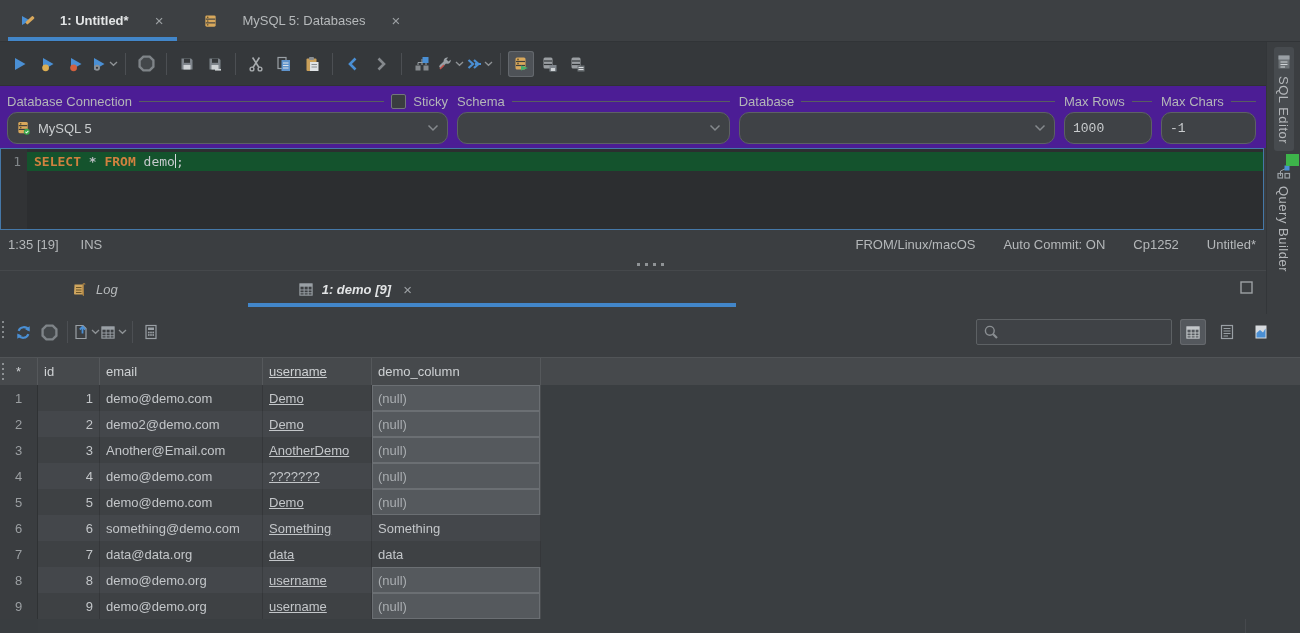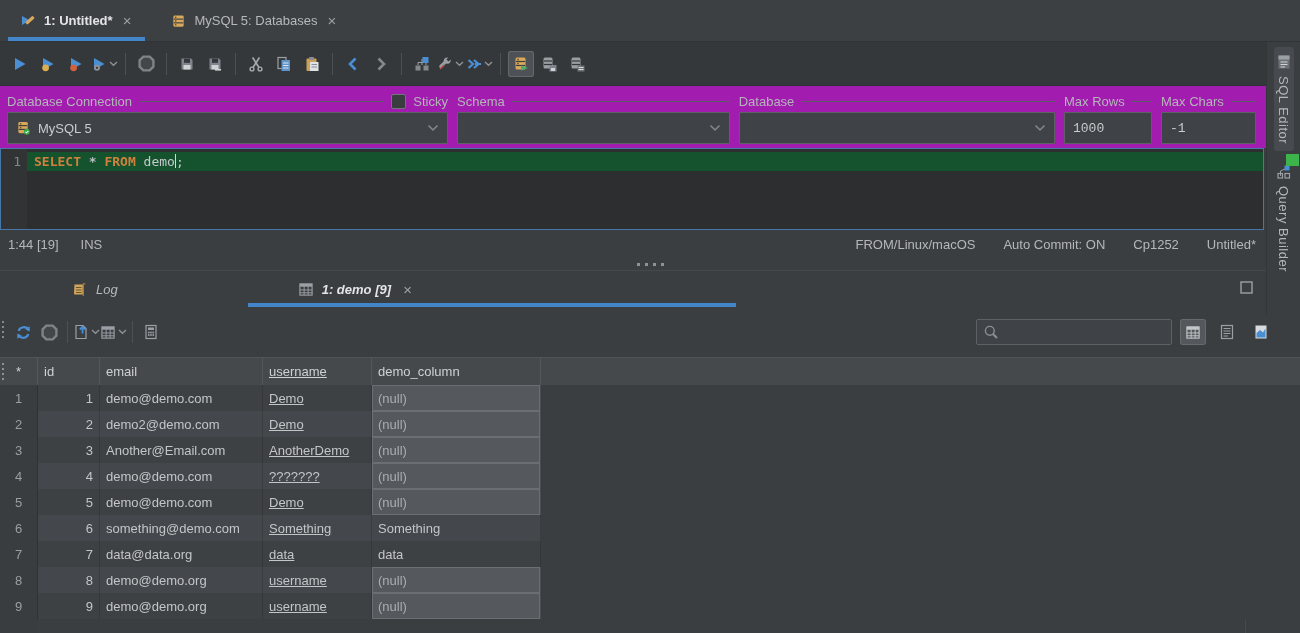--- a/index.html
+++ b/index.html
@@ -5,40 +5,40 @@
   * { box-sizing: border-box; margin: 0; padding: 0; }
   html,body { background:#2a2c2e; }
   body { width:1300px; height:633px; overflow:hidden;
          font-family:"Liberation Sans", sans-serif; font-size:13px; color:#bcbfc1; }
   .app { position:relative; width:1300px; height:633px; background:#3b3e41;
          display:flex; flex-direction:column; }
 
   
   .tabbar { height:42px; background:#3d4043; display:flex; align-items:stretch;
             padding-left:8px; border-bottom:1px solid #313437; flex:0 0 auto; }
-  .etab { display:flex; align-items:center; gap:8px; padding:0 12px; color:#b6b9bb; cursor:default; }
+  .etab { display:flex; align-items:center; gap:24px; padding:0 12px; color:#b6b9bb; cursor:default; }
   .etab.active { color:#e3e5e6; font-weight:bold; box-shadow: inset 0 -4px 0 0 #4286c9; }
   .etab .close { font-size:15px; color:#9da1a4; font-weight:normal; padding:0 2px; }
   .etab + .etab { margin-left:14px; }
 
   
   .toolbar { height:44px; background:#35383b; display:flex; align-items:center;
              padding:0 7px; gap:2px; border-bottom:1px solid #2f3234; flex:0 0 auto; }
   .tbtn { min-width:26px; height:26px; display:flex; align-items:center; justify-content:center;
           gap:2px; border-radius:3px; }
   .tbtn.hl { background:#4e5257; box-shadow: inset 0 0 0 1px #64686d; }
   .tsep { width:1px; height:22px; background:#4c4f53; margin:0 5px; flex:0 0 auto; }
 
   
-  .connbar { height:62px; background:#a21caf; display:flex; gap:9px;
+  .connbar { height:62px; background:#4c1d95; display:flex; gap:9px;
              padding:5px 44px 4px 7px; flex:0 0 auto; }
   .cgroup { display:flex; flex-direction:column; }
   .lblrow { height:22px; display:flex; align-items:center; gap:7px; color:#b3b6b8; white-space:nowrap; }
   .rule { flex:1; height:1px; background:#595d60; min-width:10px; }
-  .combo, .nput { height:27px; background:#3f4246; border:1px solid #5d6164; border-radius:1px;
+  .combo, .nput { height:27px; background:#3f4246; border:1px solid #5d6164; border-radius:10px;
            display:flex; align-items:center; padding:15px 8px; gap:7px; color:#c9ccce; }
   .combo .chevwrap { margin-left:auto; display:flex; }
   .nput { width:100%; font-family:Liberation Mono, monospace; font-size:13px; }
   input.nput { outline:none; }
   .cb { width:15px; height:15px; border:1px solid #73777b; border-radius:2px; background:#3a3d40; flex:0 0 auto; }
   .g1 { width:441px; } .g2 { flex:1.16; } .g3 { flex:1; }
   .g4 { width:88px; } .g5 { width:95px; }
 
   
   .editor { height:82px; margin-right:36px; border:1px solid #4578a8; background:#2c2e30;
@@ -375,21 +375,21 @@
       <span>1</span>
     </div>
     <div class="codearea">
       <div class="codeline"><span class="tk-kw">SELECT</span><span class="tk-plain"> </span><span class="tk-star">*</span><span class="tk-plain"> </span><span class="tk-kw">FROM</span><span class="tk-plain"> demo</span><span class="caret"></span><span class="tk-plain">;</span></div>
     </div>
   </div>
   <div class="green-sq"></div>
 
   <div class="statusbar">
     <div class="lft">
-      <span>1:44 [19]</span>
+      <span>1:35 [19]</span>
       <span>INS</span>
     </div>
     <div class="rgt">
       <span>FROM/Linux/macOS</span>
       <span>Auto Commit: ON</span>
       <span>Cp1252</span>
       <span>Untitled*</span>
     </div>
   </div>
 

